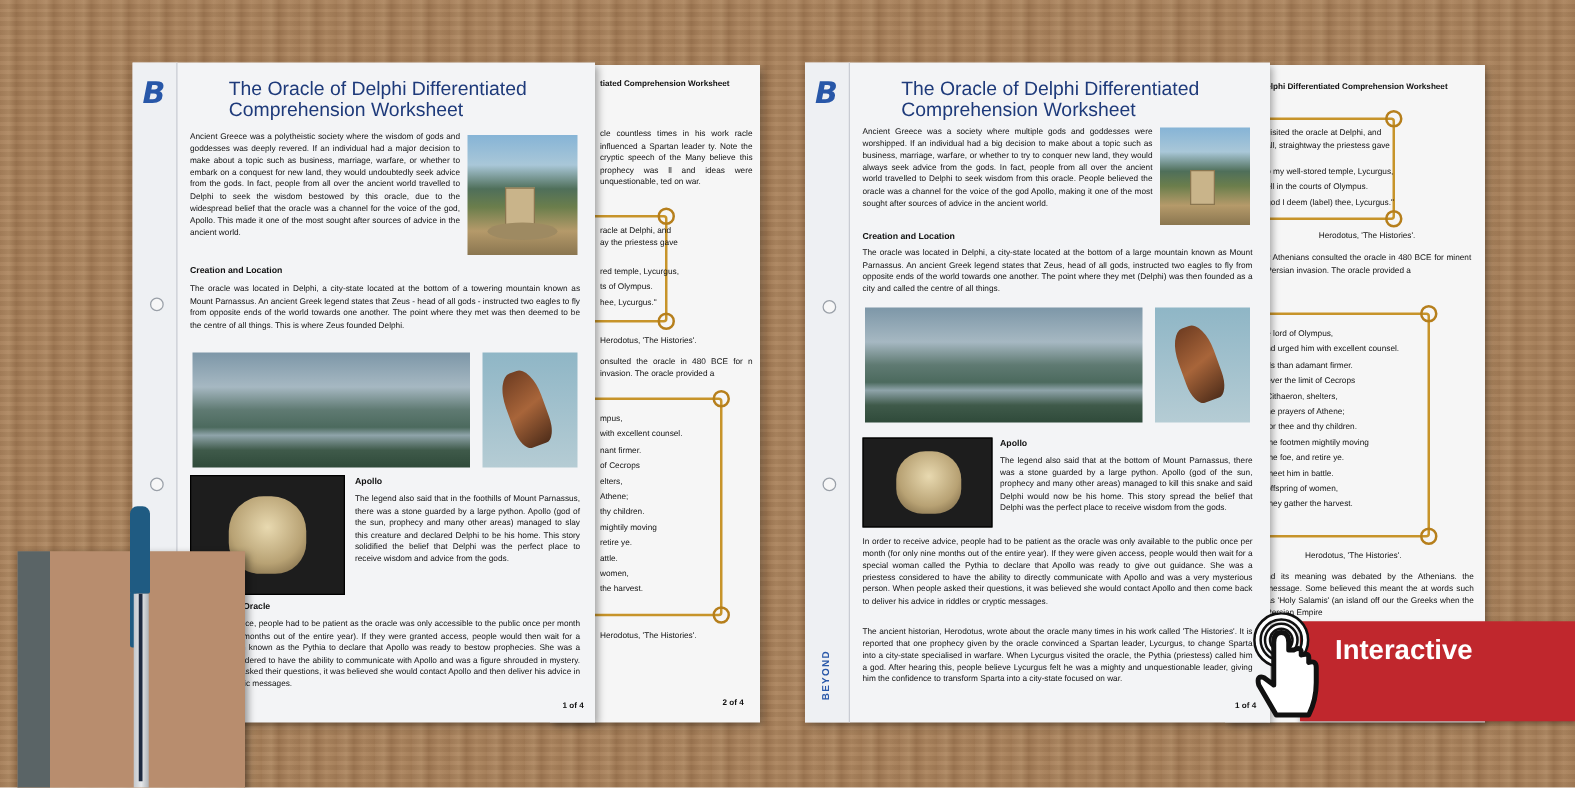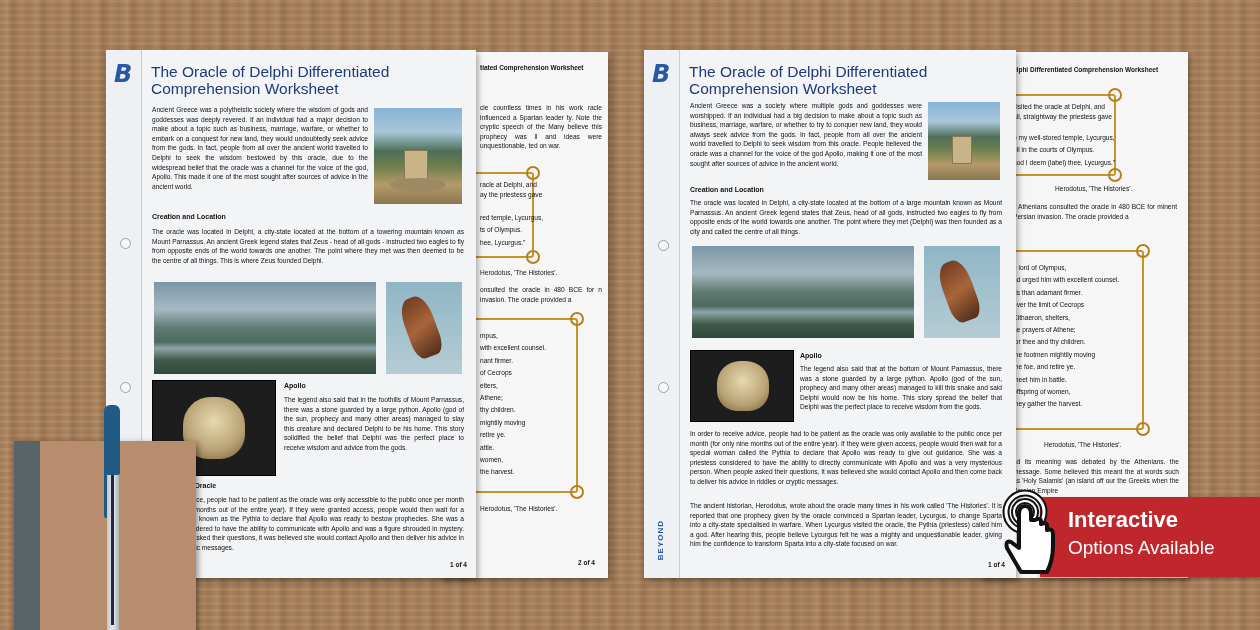--- a/index.html
+++ b/index.html
@@ -7,21 +7,21 @@
     font-family: "DejaVu Sans", sans-serif;
     background: repeating-linear-gradient(90deg, #a67f5a 0px, #b08a64 7px, #9c7550 13px, #ad8660 21px, #a27b55 30px);
   }
   .wood-overlay { position:absolute; inset:0;
     background: repeating-linear-gradient(180deg, rgba(255,255,255,0.03) 0 3px, rgba(0,0,0,0.04) 3px 7px); }
   .page { position:absolute; background:#f3f4f6; box-shadow: 2px 3px 6px rgba(0,0,0,0.35); overflow:hidden; }
   .page.back { background:#f6f6f6; }
   .margin-strip { position:absolute; left:0; top:0; bottom:0; width:36px; border-right:1px solid #c9ccd3; background:#eef0f3; }
   .hole { position:absolute; left:14px; width:11px; height:11px; border-radius:50%; border:1px solid #9aa0a8; background:#f7f7f7; }
   .logo { position:absolute; left:8px; top:10px; font-weight:bold; font-style:italic; font-size:24px; color:#2857a8; font-family:"DejaVu Sans", sans-serif; }
-  .title { position:absolute; color:#1e3a7a; font-size:15.5px; line-height:17px; font-family:"Liberation Sans", sans-serif; }
+  .title { position:absolute; color:#1e3a7a; font-size:15.5px; line-height:17px; font-family:"Liberation Sans", sans-serif;margin-left:32px; }
   .title b { font-weight:normal; }
   .body-text { position:absolute; font-size:6.6px; line-height:9.6px; color:#111; text-align:justify; font-family:"Liberation Sans", sans-serif; }
   .heading { position:absolute; font-size:7px; font-weight:bold; color:#111; font-family:"Liberation Sans", sans-serif; }
   .img { position:absolute; overflow:hidden; }
   .pagenum { position:absolute; font-size:6.5px; font-weight:bold; color:#111; font-family:"Liberation Sans", sans-serif; }
   .back-header { position:absolute; font-size:6.5px; font-weight:bold; color:#111; white-space:nowrap; font-family:"Liberation Sans", sans-serif; }
   .frame { position:absolute; border:2px solid #c7942a; border-radius:3px; }
   .frame::before, .frame::after { content:""; position:absolute; width:10px; height:10px; border:2px solid #b67f1c; border-radius:50%; }
   .frame::before { top:-8px; right:-8px; }
   .frame::after { bottom:-8px; right:-8px; }
@@ -169,21 +169,20 @@
 <div style="position:absolute; left:104px; top:405px; width:16px; height:230px;">
   <div style="position:absolute; left:0; top:0; width:16px; height:70px; background:#1f5b82; border-radius:6px 6px 2px 2px;"></div>
   <div style="position:absolute; left:0; top:68px; width:5px; height:45px; background:#1f5b82; border-radius:2px;"></div>
   <div style="position:absolute; left:3px; top:70px; width:12px; height:160px; background:linear-gradient(90deg,#c3c7cc,#e6e8ea,#aeb3b8);">
     <div style="position:absolute; left:4px; top:0; width:3px; height:150px; background:#1d2a40;"></div>
   </div>
 </div>
 
 <div class="badge">
   <div class="badge-l1" style="left:28px;">Interactive</div>
-  <div class="badge-l2" style="left:28px;">Options Available</div>
 </div>
 <svg class="hand" viewBox="0 0 62 92">
   <circle cx="28" cy="22" r="19" fill="none" stroke="#111" stroke-width="7"></circle>
   <circle cx="28" cy="22" r="19" fill="none" stroke="#fff" stroke-width="3"></circle>
   <circle cx="28" cy="22" r="11" fill="none" stroke="#111" stroke-width="6"></circle>
   <circle cx="28" cy="22" r="11" fill="none" stroke="#fff" stroke-width="2"></circle>
   <path d="M22 24 L22 58 L14 52 Q8 50 10 58 L24 82 L50 82 Q56 70 56 56 L56 44 Q56 38 50 40 L50 36 Q50 32 44 34 L44 32 Q44 27 38 30 L34 30 L34 24 Q34 16 28 16 Q22 16 22 24 Z" fill="#fff" stroke="#111" stroke-width="4" stroke-linejoin="round"></path>
 </svg>
 
 </body></html>

